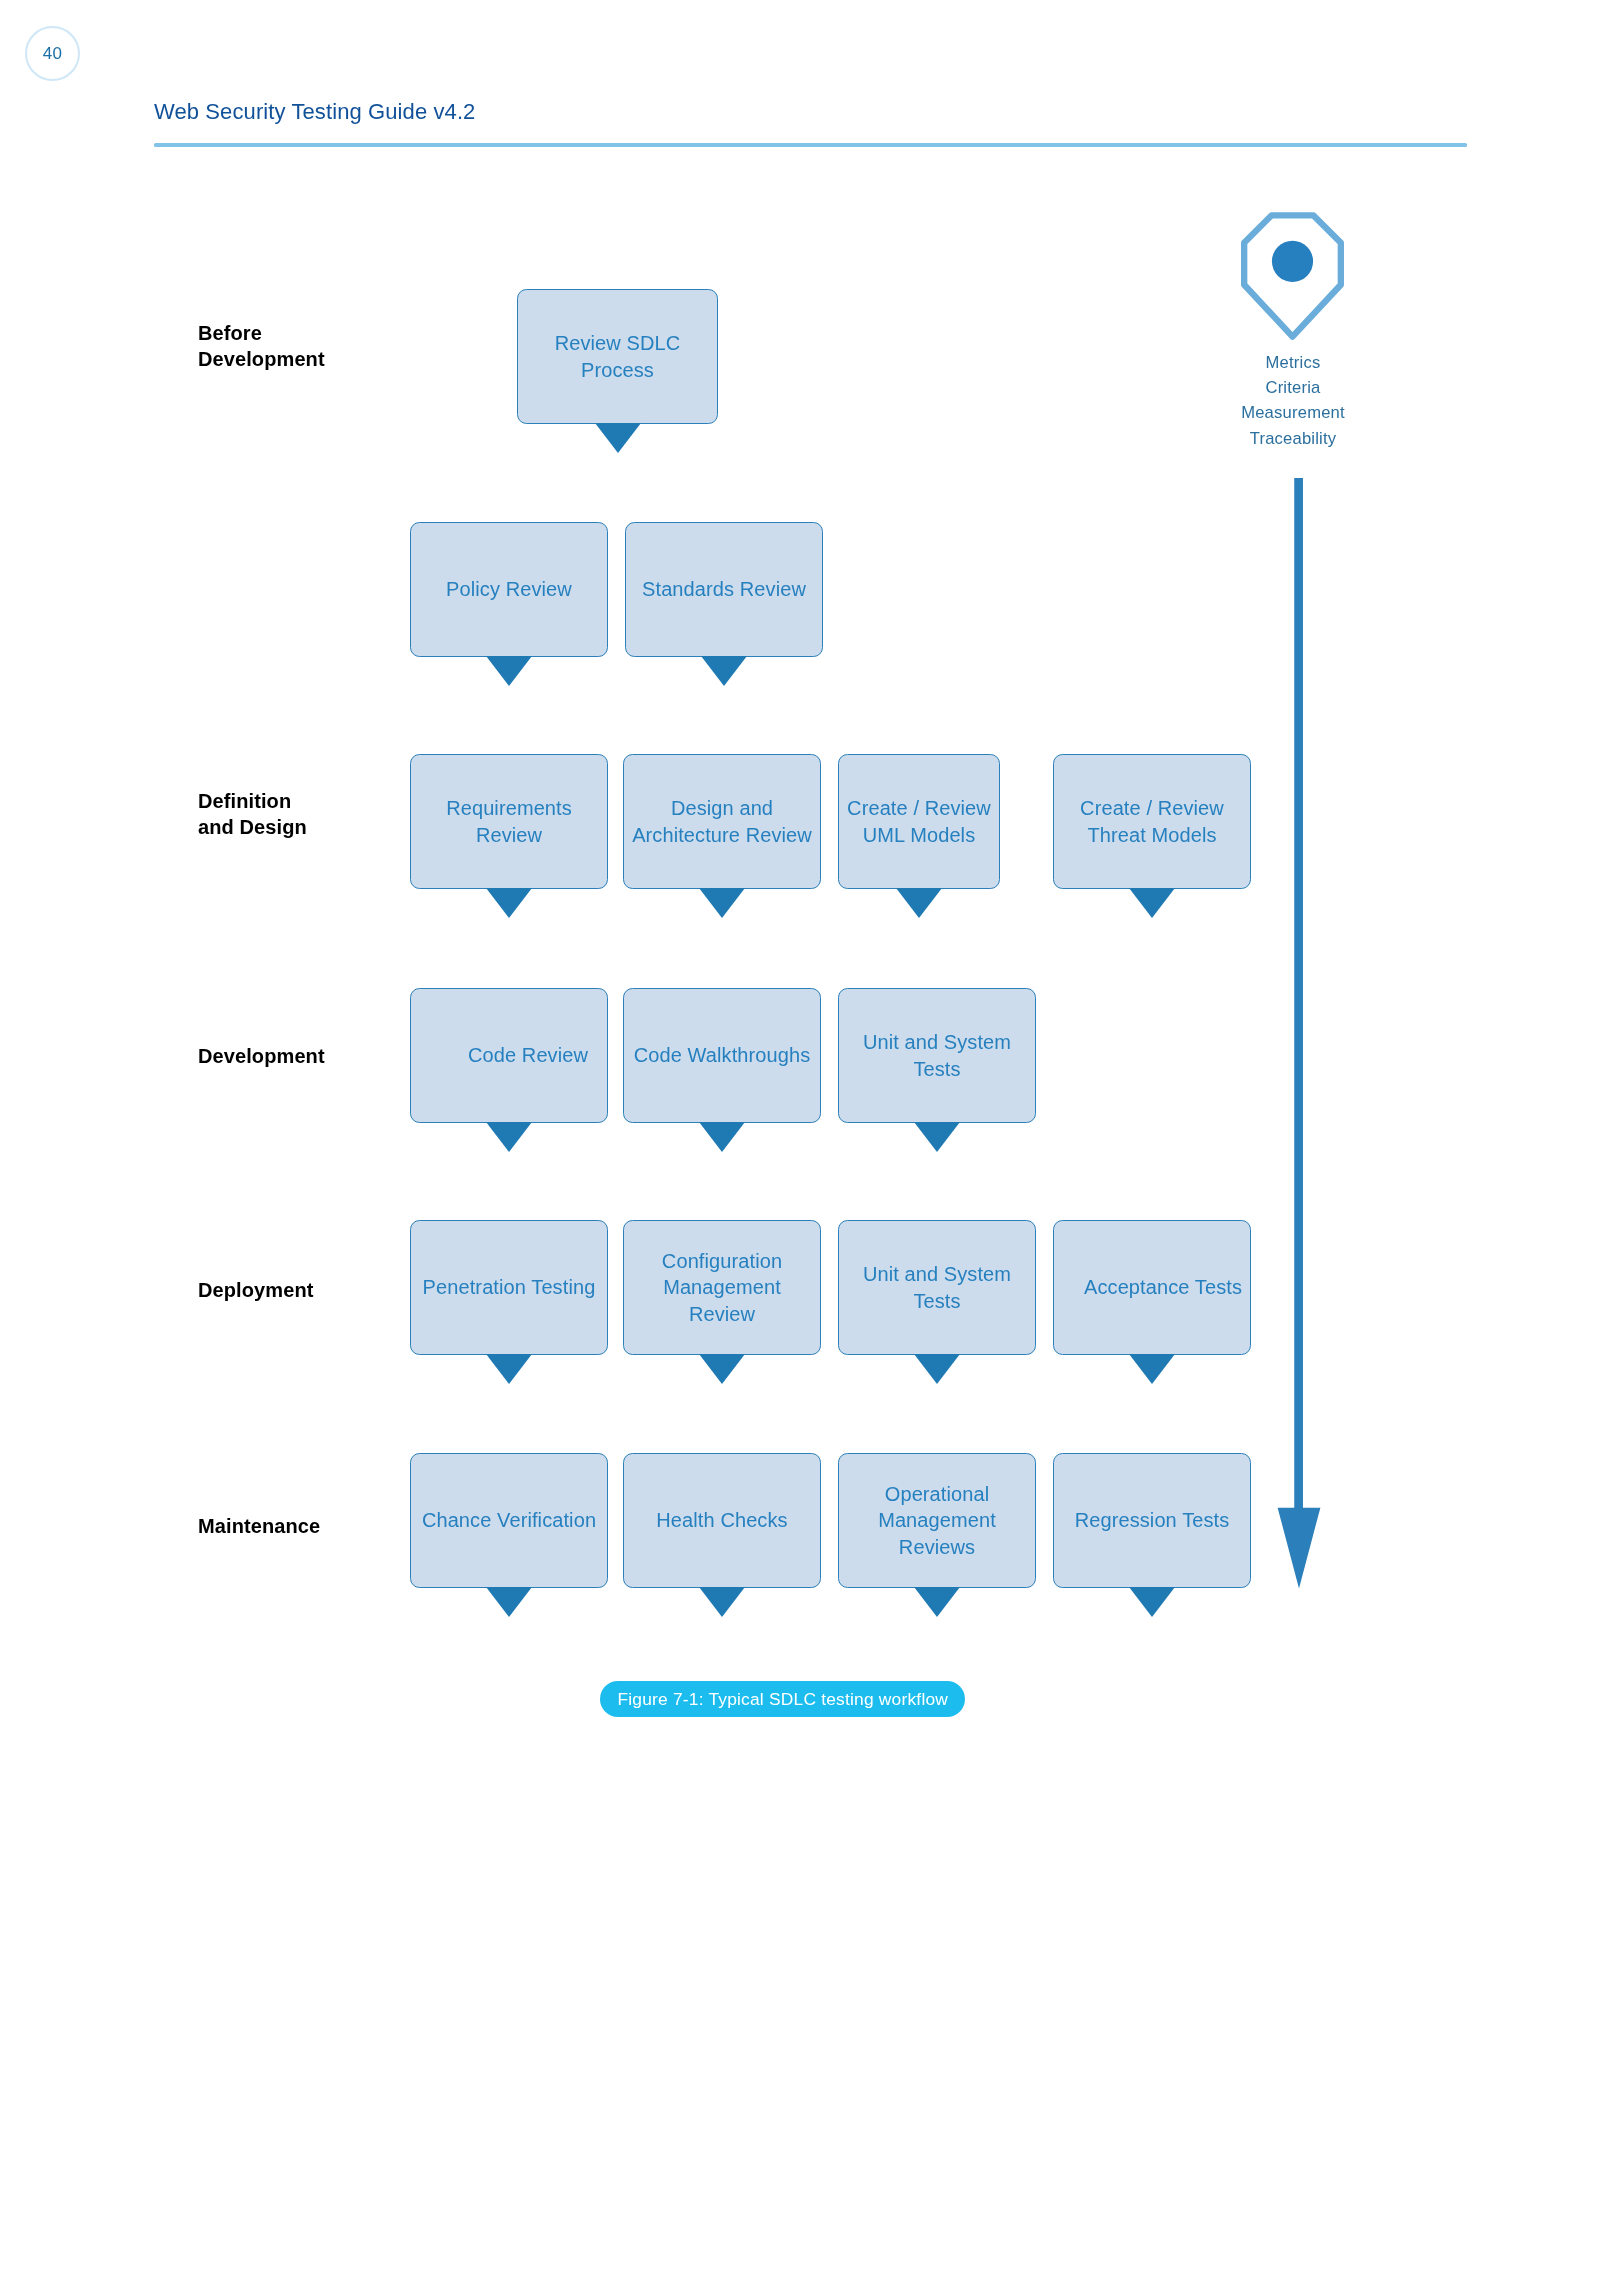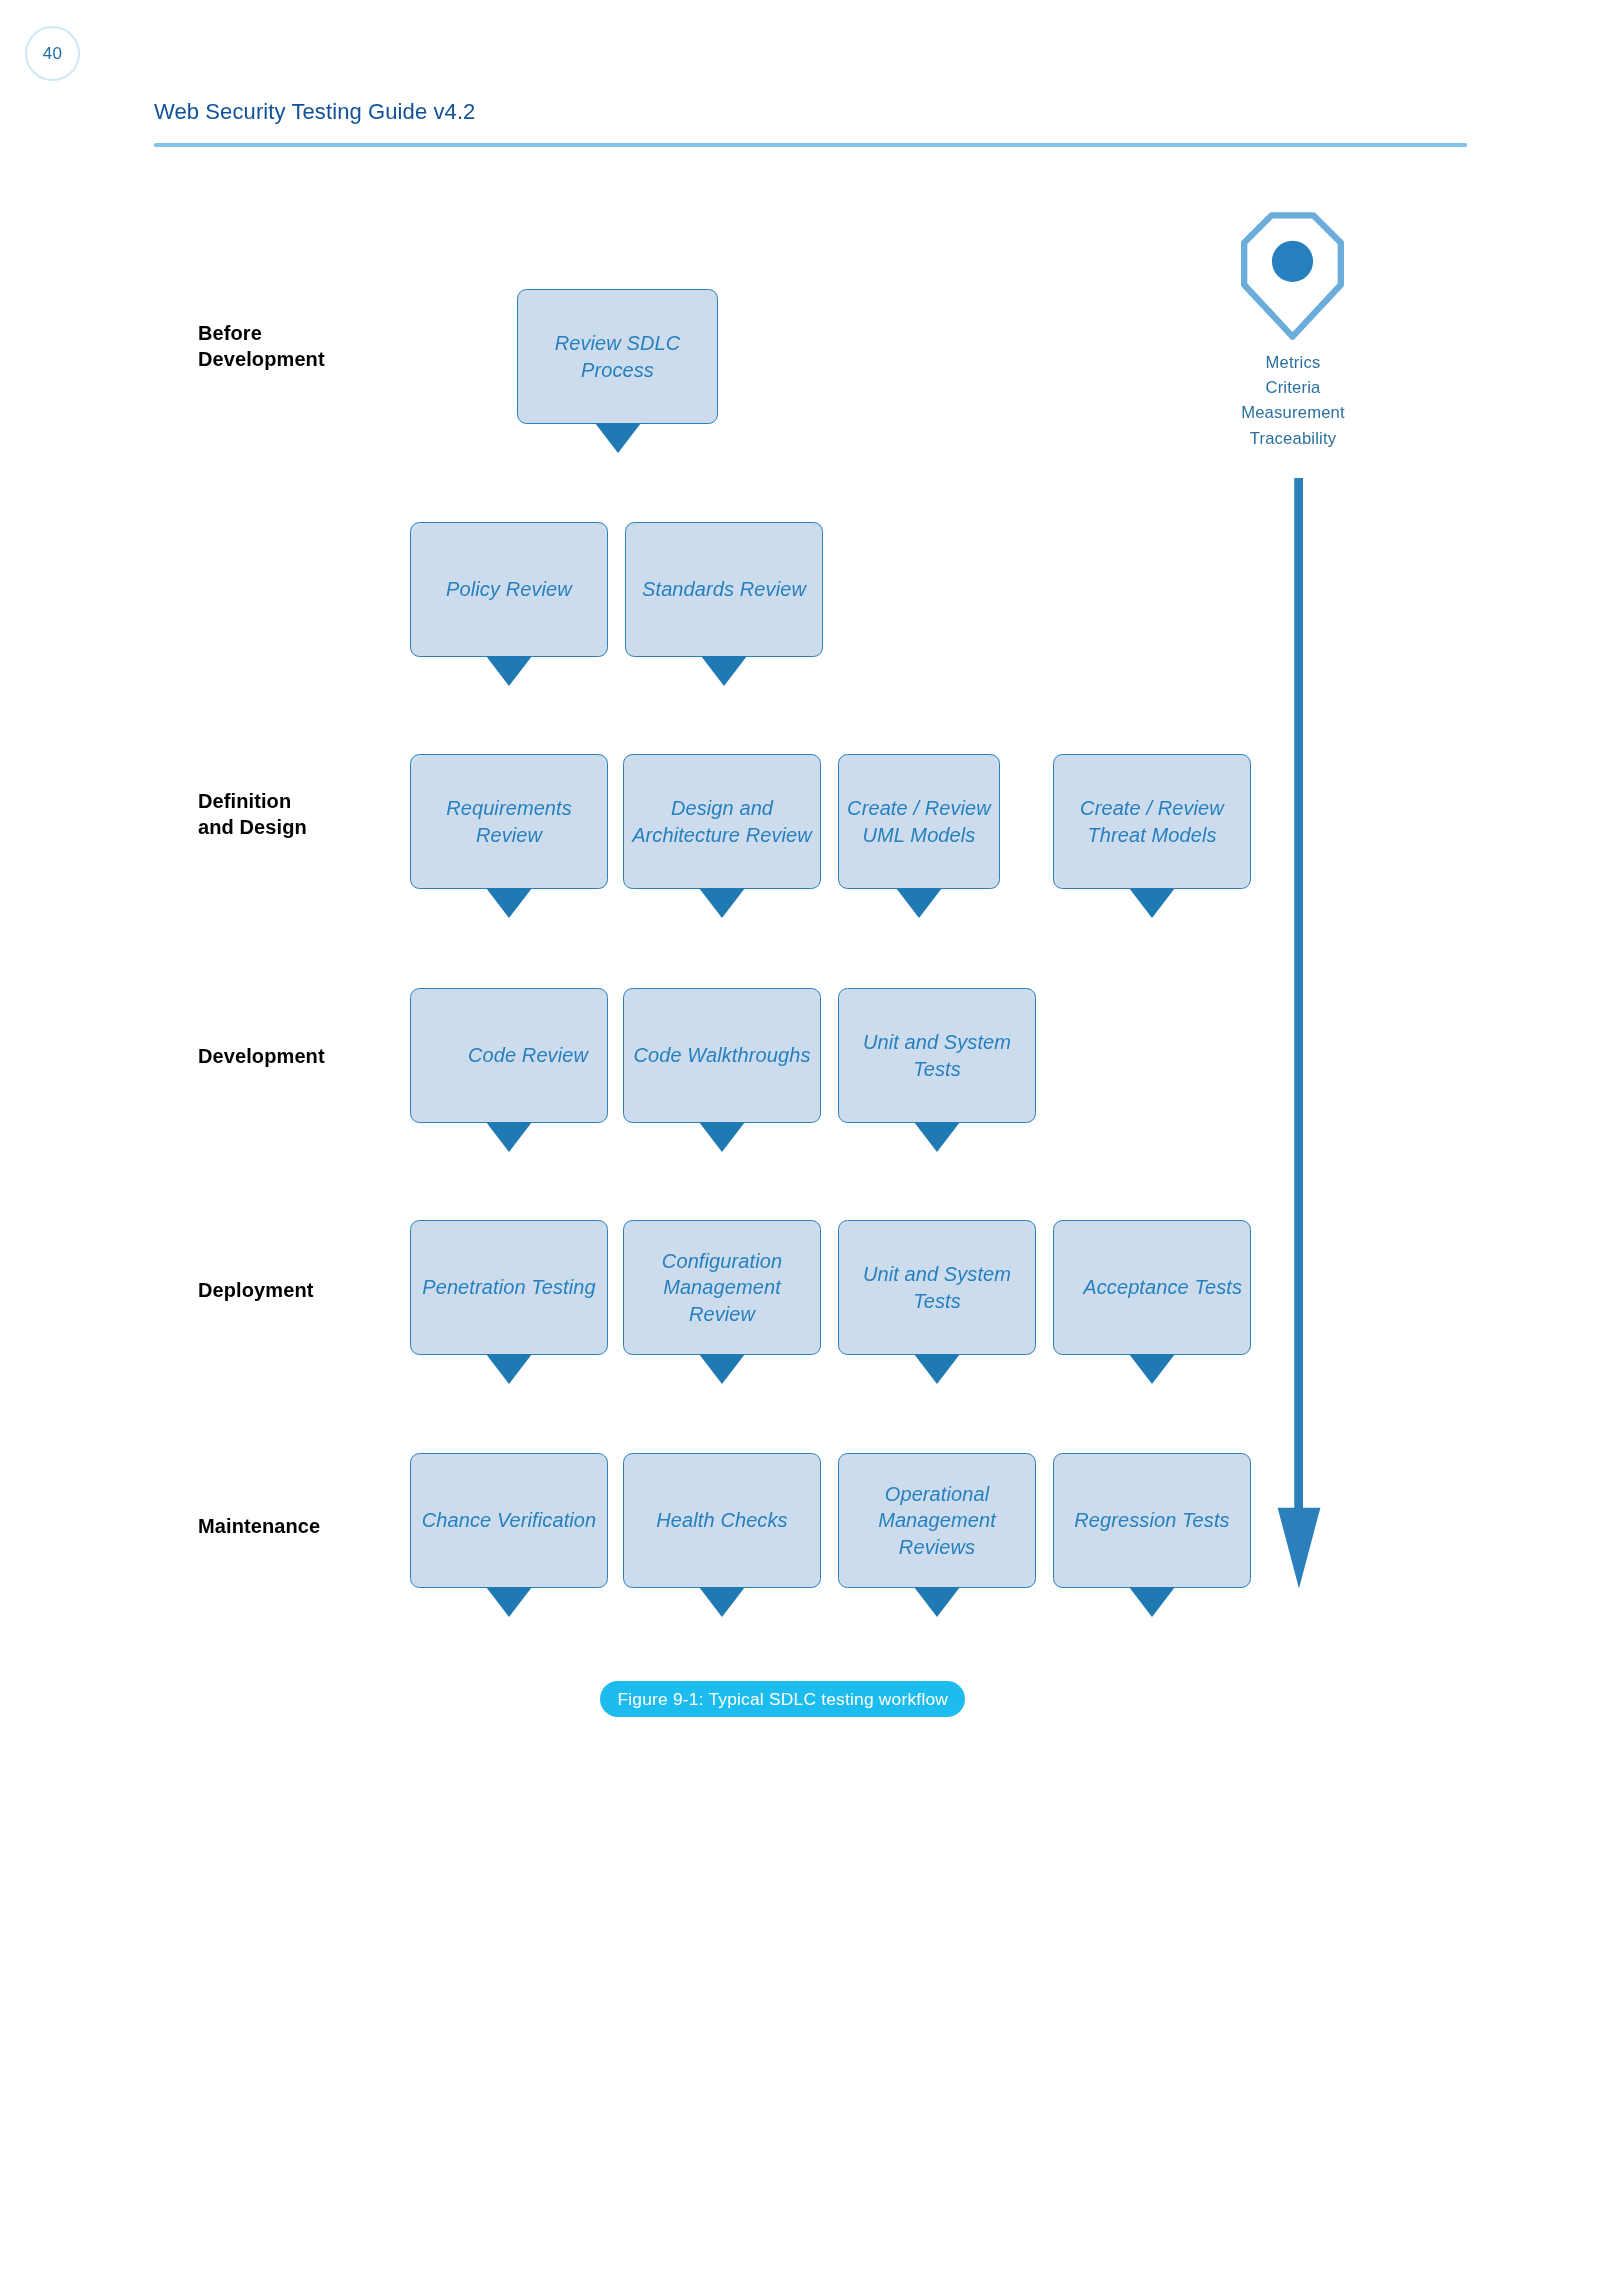--- a/index.html
+++ b/index.html
@@ -82,21 +82,20 @@
     align-items: center;
     justify-content: center;
     text-align: center;
     padding: 4.8px 8px;
   }
   .node-label {
     font-size: 20px;
     line-height: 1.33;
     color: #2680bf;
     letter-spacing: 0.1px;
-    font-style: italic;
   }
   
   .node-arrow {
     position: absolute;
     top: 100%;
     left: 50%;
     margin-left: -23px;
     width: 0;
     height: 0;
     border-left: 23px solid transparent;
@@ -283,17 +282,17 @@
   </div>
 
   <div class="flow-arrow">
     <svg width="48" height="1112" viewBox="0 0 60 1404" xmlns="http://www.w3.org/2000/svg">
       <rect x="24" y="0" width="11" height="1320" fill="#2b7fba"></rect>
       <path d="M3 1300 L57 1300 L30 1402 Z" fill="#2b7fba"></path>
     </svg>
   </div>
 
   <div class="fig-caption">
-    <span class="fig-caption-text">Figure 9-1: Typical SDLC testing workflow</span>
+    <span class="fig-caption-text">Figure 7-1: Typical SDLC testing workflow</span>
   </div>
 
 </div>
 
 
 </body></html>

